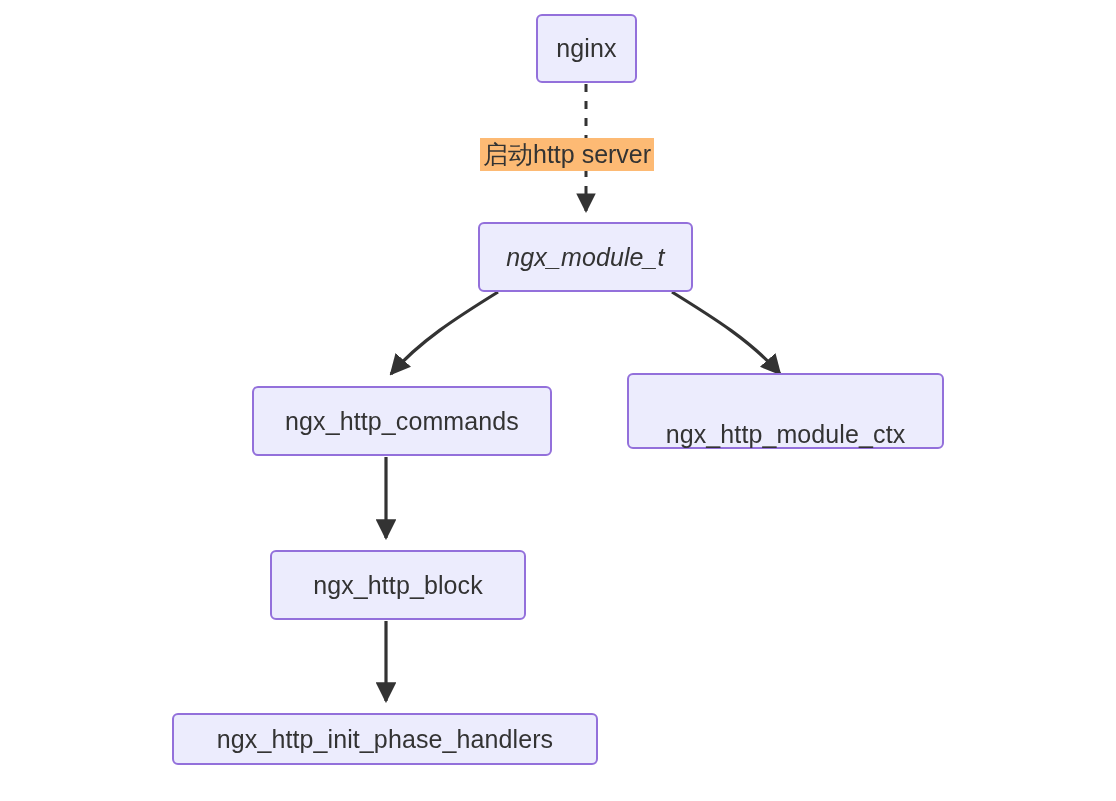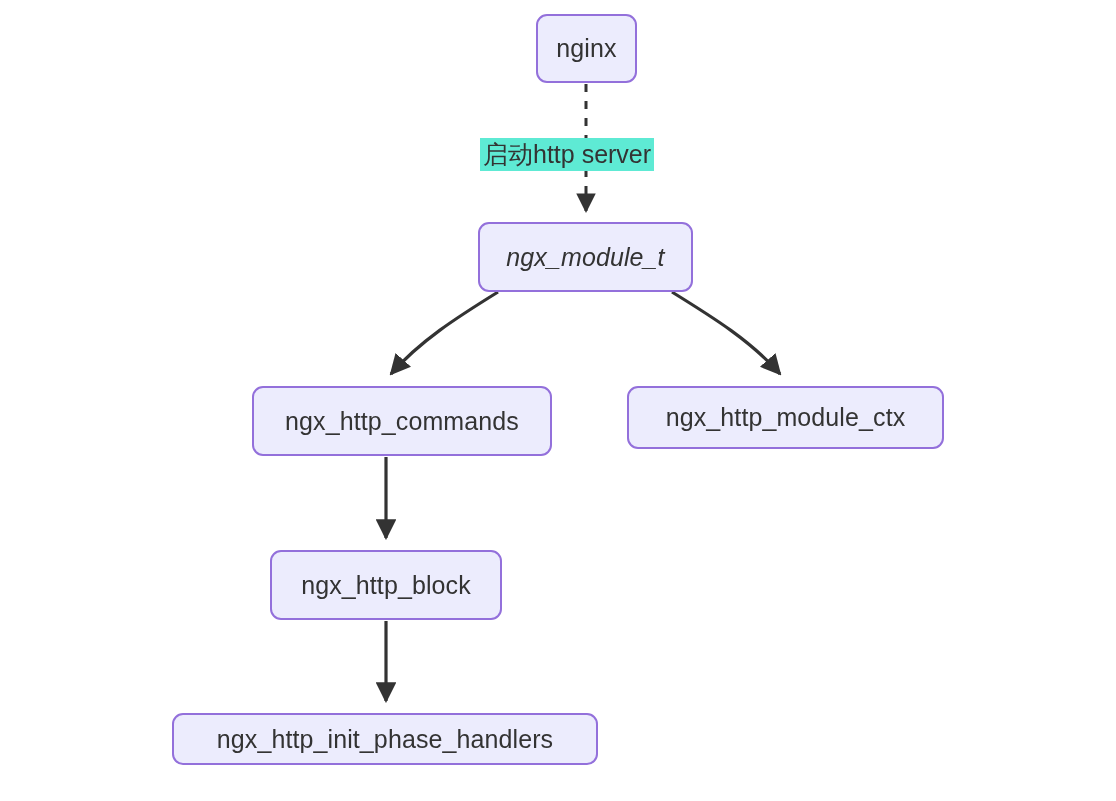--- a/index.html
+++ b/index.html
@@ -21,37 +21,37 @@
     top: 0;
     width: 1116px;
     height: 801px;
     pointer-events: none;
   }
   .node {
     position: absolute;
     box-sizing: border-box;
     background: #ececfd;
     border: 2px solid #9370db;
-    border-radius: 11px;
+    border-radius: 6px;
     display: flex;
     align-items: center;
     justify-content: center;
     color: #333333;
     font-size: 25px;
     line-height: 1;
     letter-spacing: 0.1px;
     white-space: nowrap;
     z-index: 2;
   }
   .node-label {
     display: block;
   }
   .edge-label {
     position: absolute;
-    background: #5eead4;
+    background: #fdba74;
     color: #333333;
     font-size: 25px;
     line-height: 1.25;
     padding: 1px 3px;
     white-space: nowrap;
     z-index: 3;
   }
 </style>
 </head>
 <body>
@@ -83,25 +83,25 @@
   </div>
 
   <div class="node" style="left:478px; top:222px; width:215px; height:70px;font-style:italic;">
     <span class="node-label">ngx_module_t</span>
   </div>
 
   <div class="node" style="left:252px; top:386px; width:300px; height:70px;">
     <span class="node-label">ngx_http_commands</span>
   </div>
 
-  <div class="node" style="left:627px; top:386px; width:317px; height:63px;">
+  <div class="node" style="left:627px; top:373px; width:317px; height:76px;align-items:flex-end;">
     <span class="node-label">ngx_http_module_ctx</span>
   </div>
 
-  <div class="node" style="left:270px; top:550px; width:232px; height:70px;">
+  <div class="node" style="left:270px; top:550px; width:256px; height:70px;">
     <span class="node-label">ngx_http_block</span>
   </div>
 
   <div class="node" style="left:172px; top:713px; width:426px; height:52px;">
     <span class="node-label">ngx_http_init_phase_handlers</span>
   </div>
 
 </div>
 
 </body></html>

